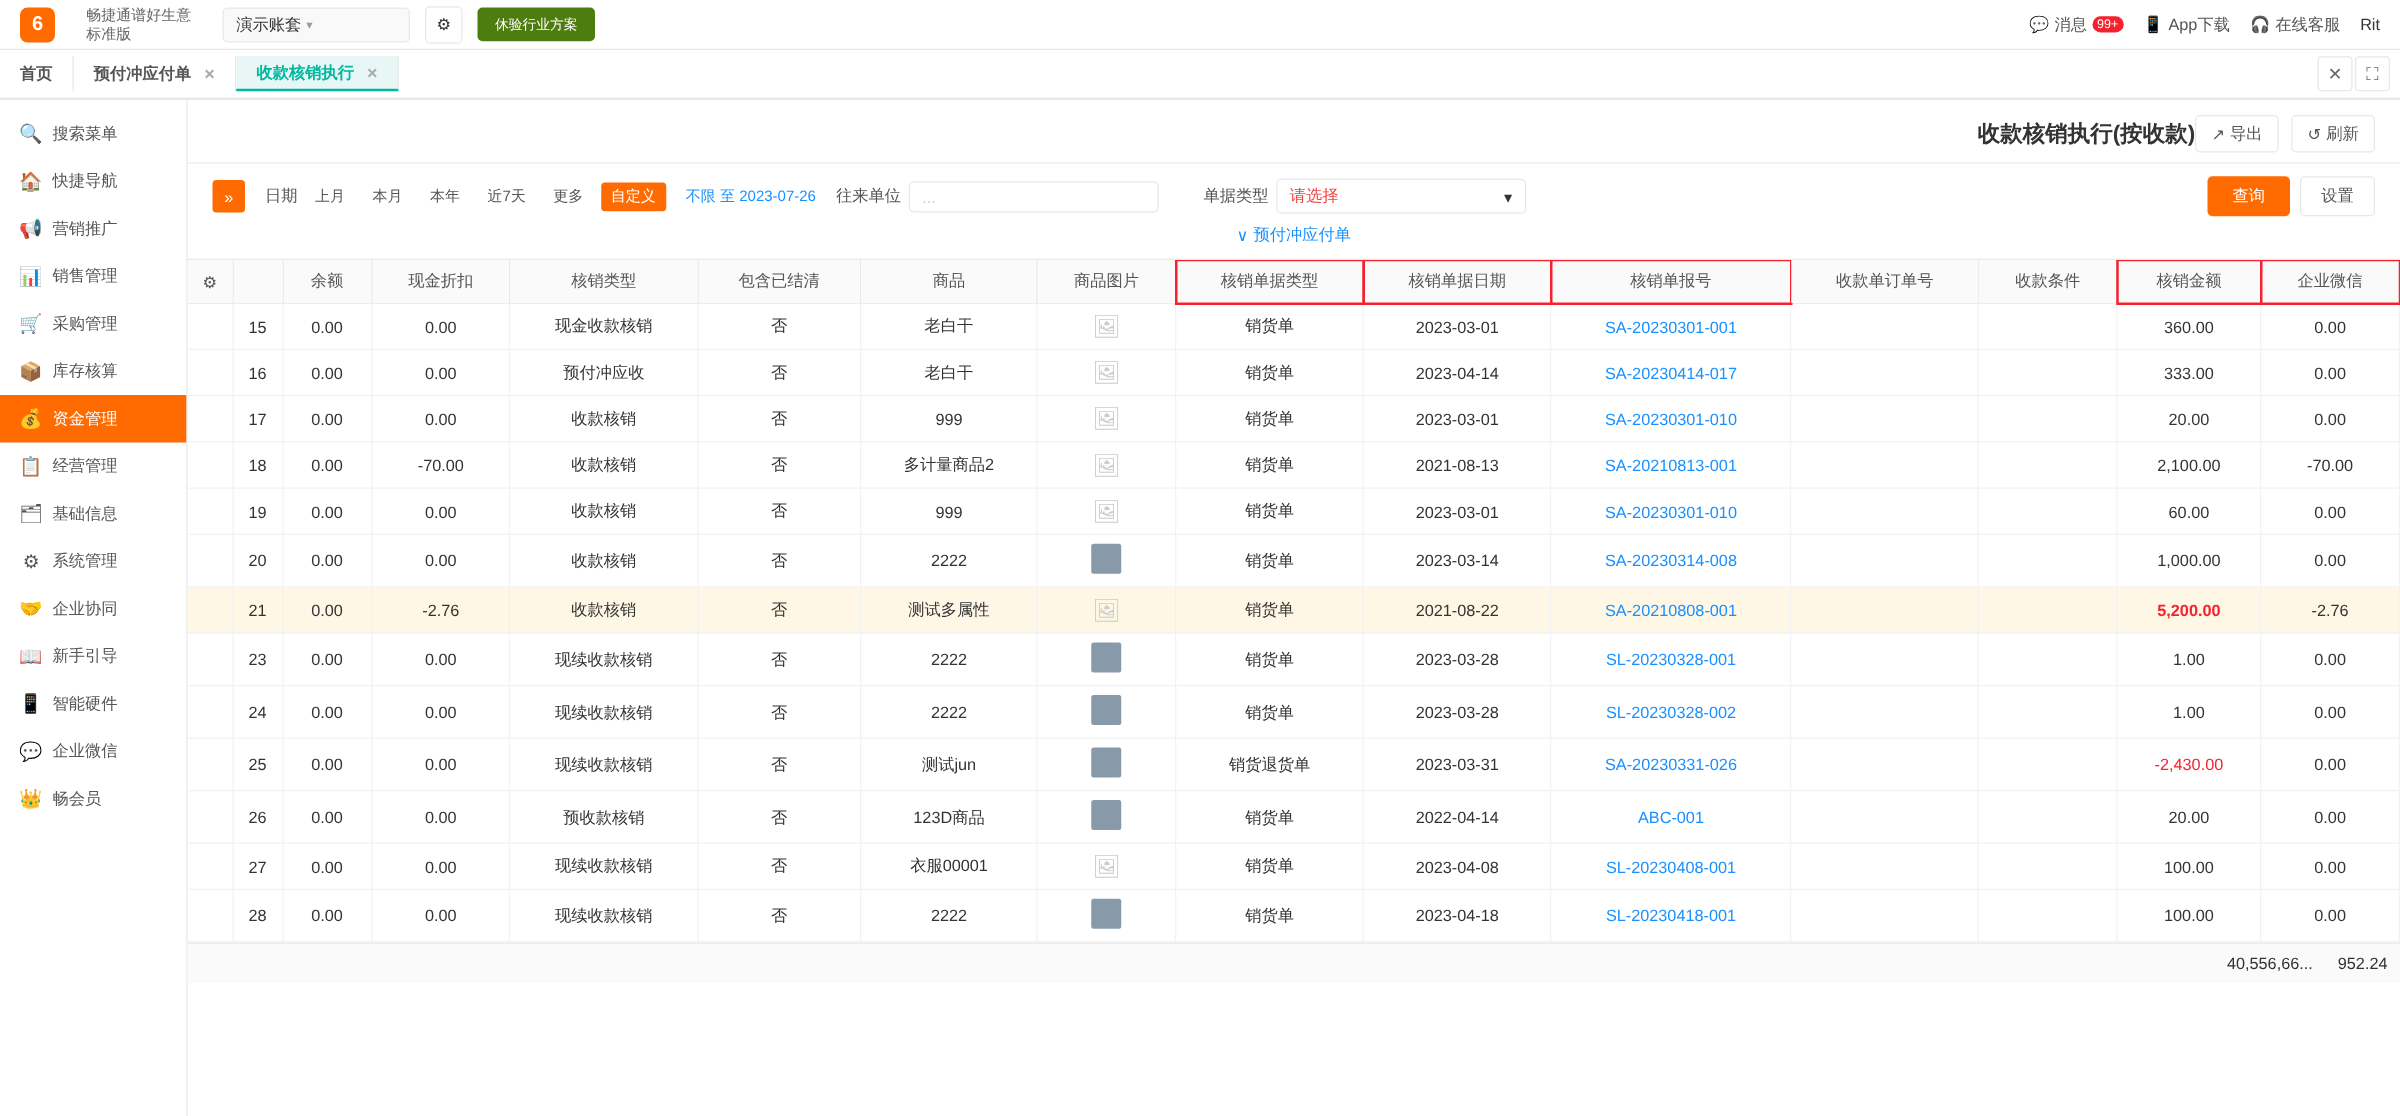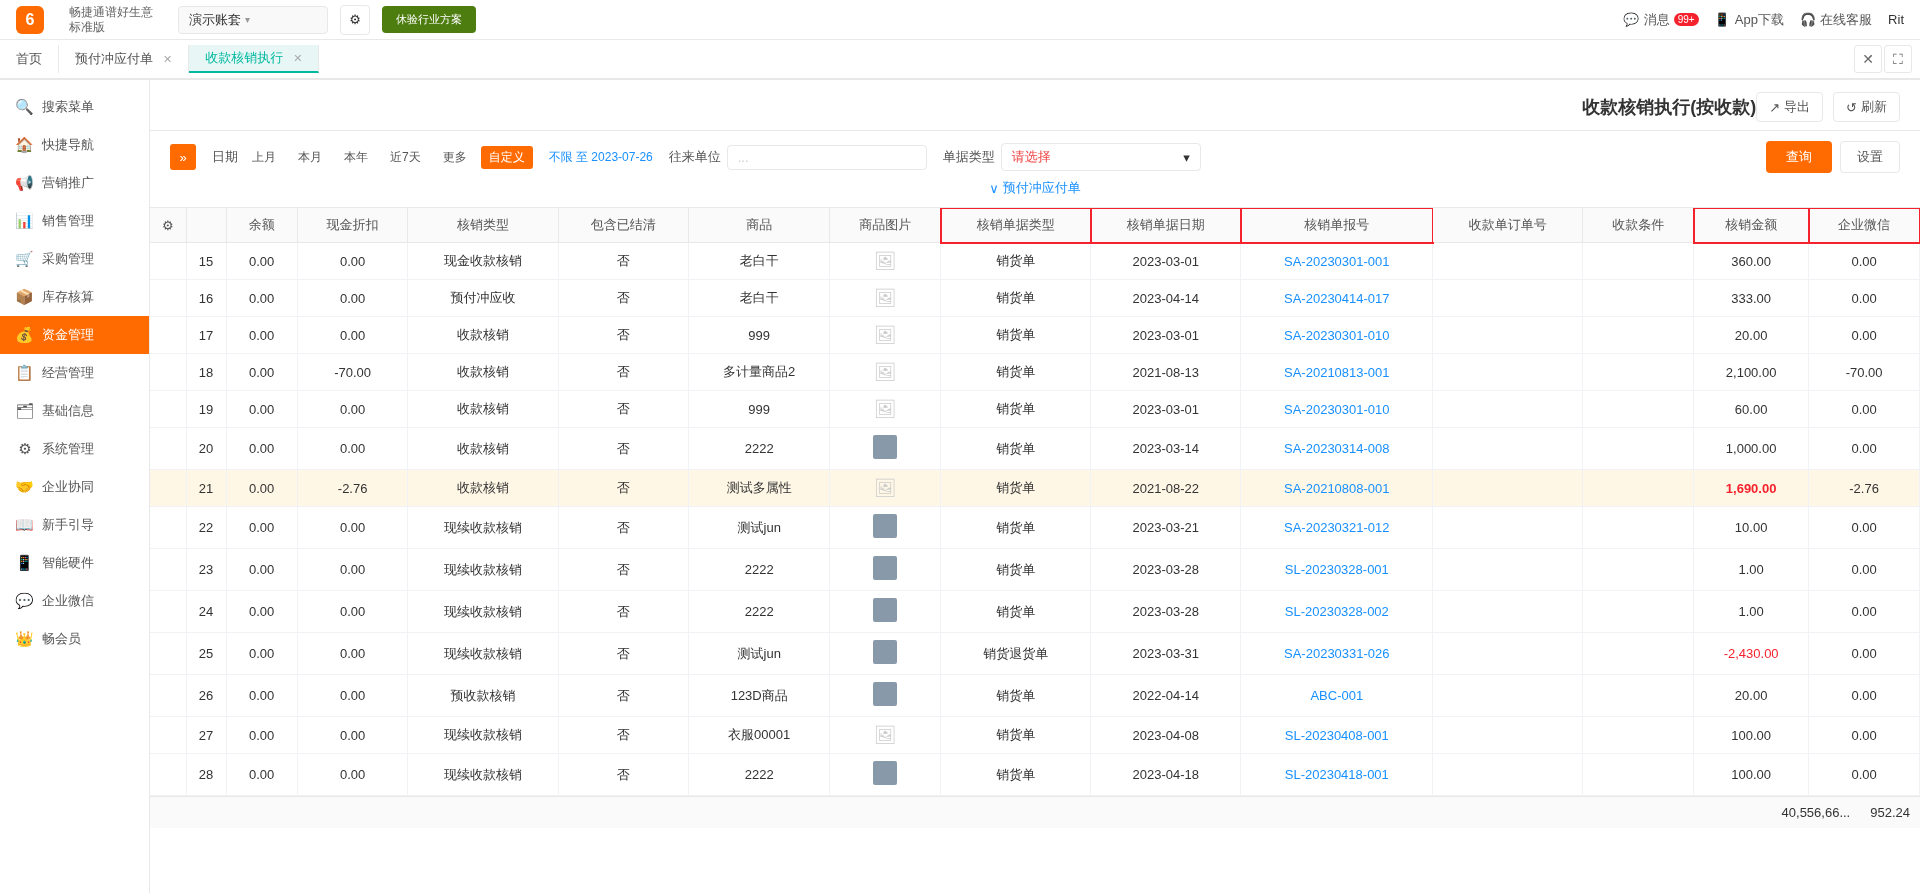--- a/index.html
+++ b/index.html
@@ -16,21 +16,21 @@
     .top-bar .gear-btn { width: 30px; height: 30px; border: 1px solid #e8e8e8; border-radius: 4px; display: flex; align-items: center; justify-content: center; cursor: pointer; background: #fff; }
     .top-bar .industry-btn { background: #4d7c0f; color: #fff; border: none; border-radius: 4px; padding: 6px 14px; font-size: 11px; cursor: pointer; }
     .top-bar .spacer { flex: 1; }
     .top-bar .top-actions { display: flex; align-items: center; gap: 16px; }
     .top-action-item { display: flex; align-items: center; gap: 4px; color: #555; cursor: pointer; font-size: 13px; }
     .badge { background: #f5222d; color: #fff; font-size: 10px; border-radius: 8px; padding: 1px 4px; min-width: 18px; text-align: center; }
     .top-user { font-size: 13px; color: #333; }
 
     
     .tab-bar { height: 40px; background: #fff; display: flex; align-items: center; border-bottom: 2px solid #e8e8e8; padding: 0; position: relative; }
-    .tab-item { height: 28px; display: flex; align-items: center; padding: 0 16px; gap: 6px; cursor: pointer; font-size: 13px; color: #555; border-right: 1px solid #e8e8e8; white-space: nowrap; }
+    .tab-item { height: 28px; display: flex; align-items: center; padding: 0 16px; gap: 6px; cursor: pointer; font-size: 13px; color: #555; border-right: 1px solid #e8e8e8; white-space: nowrap; font-weight: bold; }
     .tab-item.active { background: #e8f7f5; color: #00b8a0; border-bottom: 2px solid #00b8a0; }
     .tab-item .tab-close { color: #aaa; font-size: 11px; margin-left: 4px; cursor: pointer; }
     .tab-bar-actions { margin-left: auto; display: flex; align-items: center; gap: 2px; padding-right: 8px; }
     .tab-bar-action-btn { width: 28px; height: 28px; display: flex; align-items: center; justify-content: center; cursor: pointer; color: #666; font-size: 14px; border: 1px solid #e8e8e8; border-radius: 3px; background: #fff; }
 
     
     .layout { display: flex; height: calc(893px - 80px); }
 
     
     .sidebar { width: 150px; background: #fff; border-right: 1px solid #e8e8e8; display: flex; flex-direction: column; padding: 8px 0; flex-shrink: 0; }
@@ -240,21 +240,21 @@
           <div class="date-range-display">不限 至 2023-07-26</div>
         </div>
 
         <div class="filter-item">
           <span class="filter-label">往来单位</span>
           <div class="filter-input" style="min-width:200px;display:flex;align-items:center;">
             <span style="color:#ccc;">...</span>
           </div>
         </div>
 
-        <div class="filter-item" style="">
+        <div class="filter-item" style="margin-left:20px;">
           <span class="filter-label">单据类型</span>
           <div class="filter-select" style="min-width:200px;">
             <span style="color:#ef4444;">请选择</span>
             <span>▾</span>
           </div>
         </div>
 
         <div style="margin-left:auto;display:flex;gap:8px;">
           <button class="query-btn">查询</button>
           <button class="setting-btn">设置</button>
@@ -398,39 +398,22 @@
       <td class="negative">-2.76</td>
       <td>收款核销</td>
       <td>否</td>
       <td>测试多属性</td>
       <td><span style="color:#ccc;font-size:18px;">🖼</span></td>
       <td>销货单</td>
       <td>2021-08-22</td>
       <td><a class="link-cell">SA-20210808-001</a></td>
       <td></td>
       <td></td>
-      <td style="color:#f5222d;font-weight:bold;">1,690.00</td>
+      <td style="color:#f5222d;font-weight:bold;">5,200.00</td>
       <td class="negative">-2.76</td>
-    </tr>
-            <tr>
-      <td></td>
-      <td>22</td>
-      <td>0.00</td>
-      <td class="">0.00</td>
-      <td>现续收款核销</td>
-      <td>否</td>
-      <td>测试jun</td>
-      <td><span class="img-colored" style="background:#8899aa;display:inline-block;width:24px;height:24px;border-radius:2px;"></span></td>
-      <td>销货单</td>
-      <td>2023-03-21</td>
-      <td><a class="link-cell">SA-20230321-012</a></td>
-      <td></td>
-      <td></td>
-      <td style="">10.00</td>
-      <td class="">0.00</td>
     </tr>
             <tr>
       <td></td>
       <td>23</td>
       <td>0.00</td>
       <td class="">0.00</td>
       <td>现续收款核销</td>
       <td>否</td>
       <td>2222</td>
       <td><span class="img-colored" style="background:#8899aa;display:inline-block;width:24px;height:24px;border-radius:2px;"></span></td>

